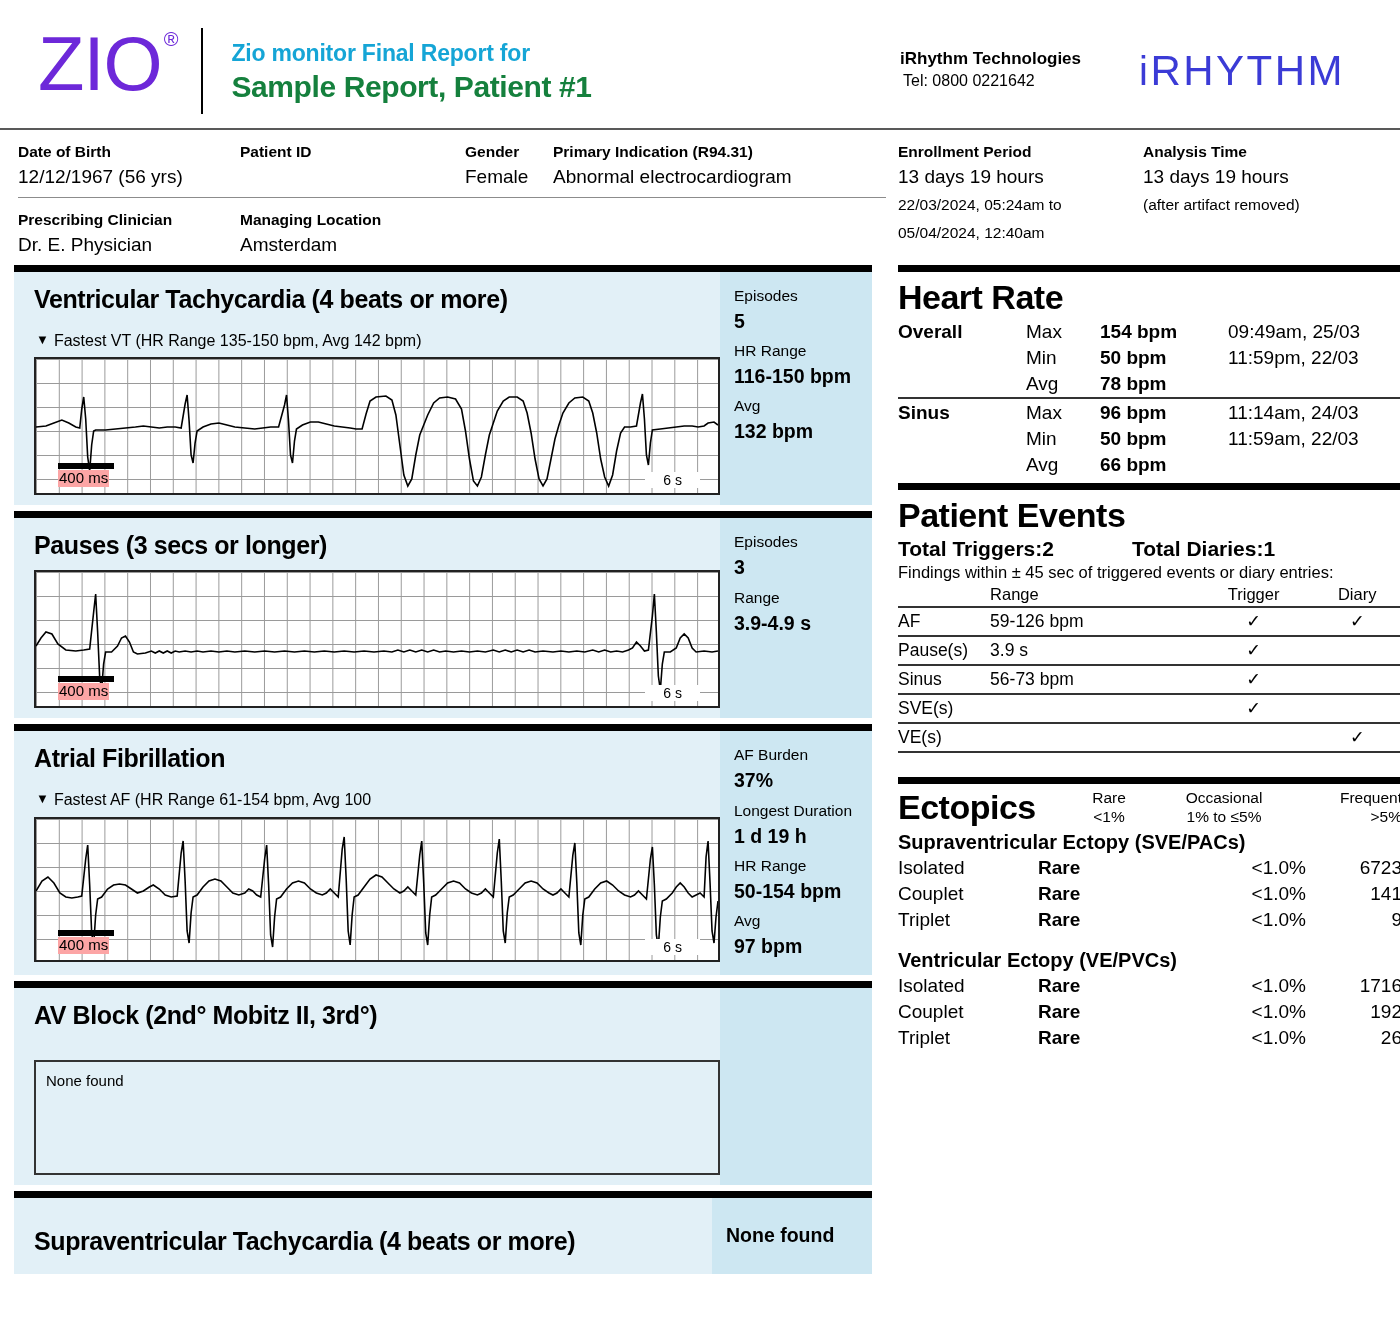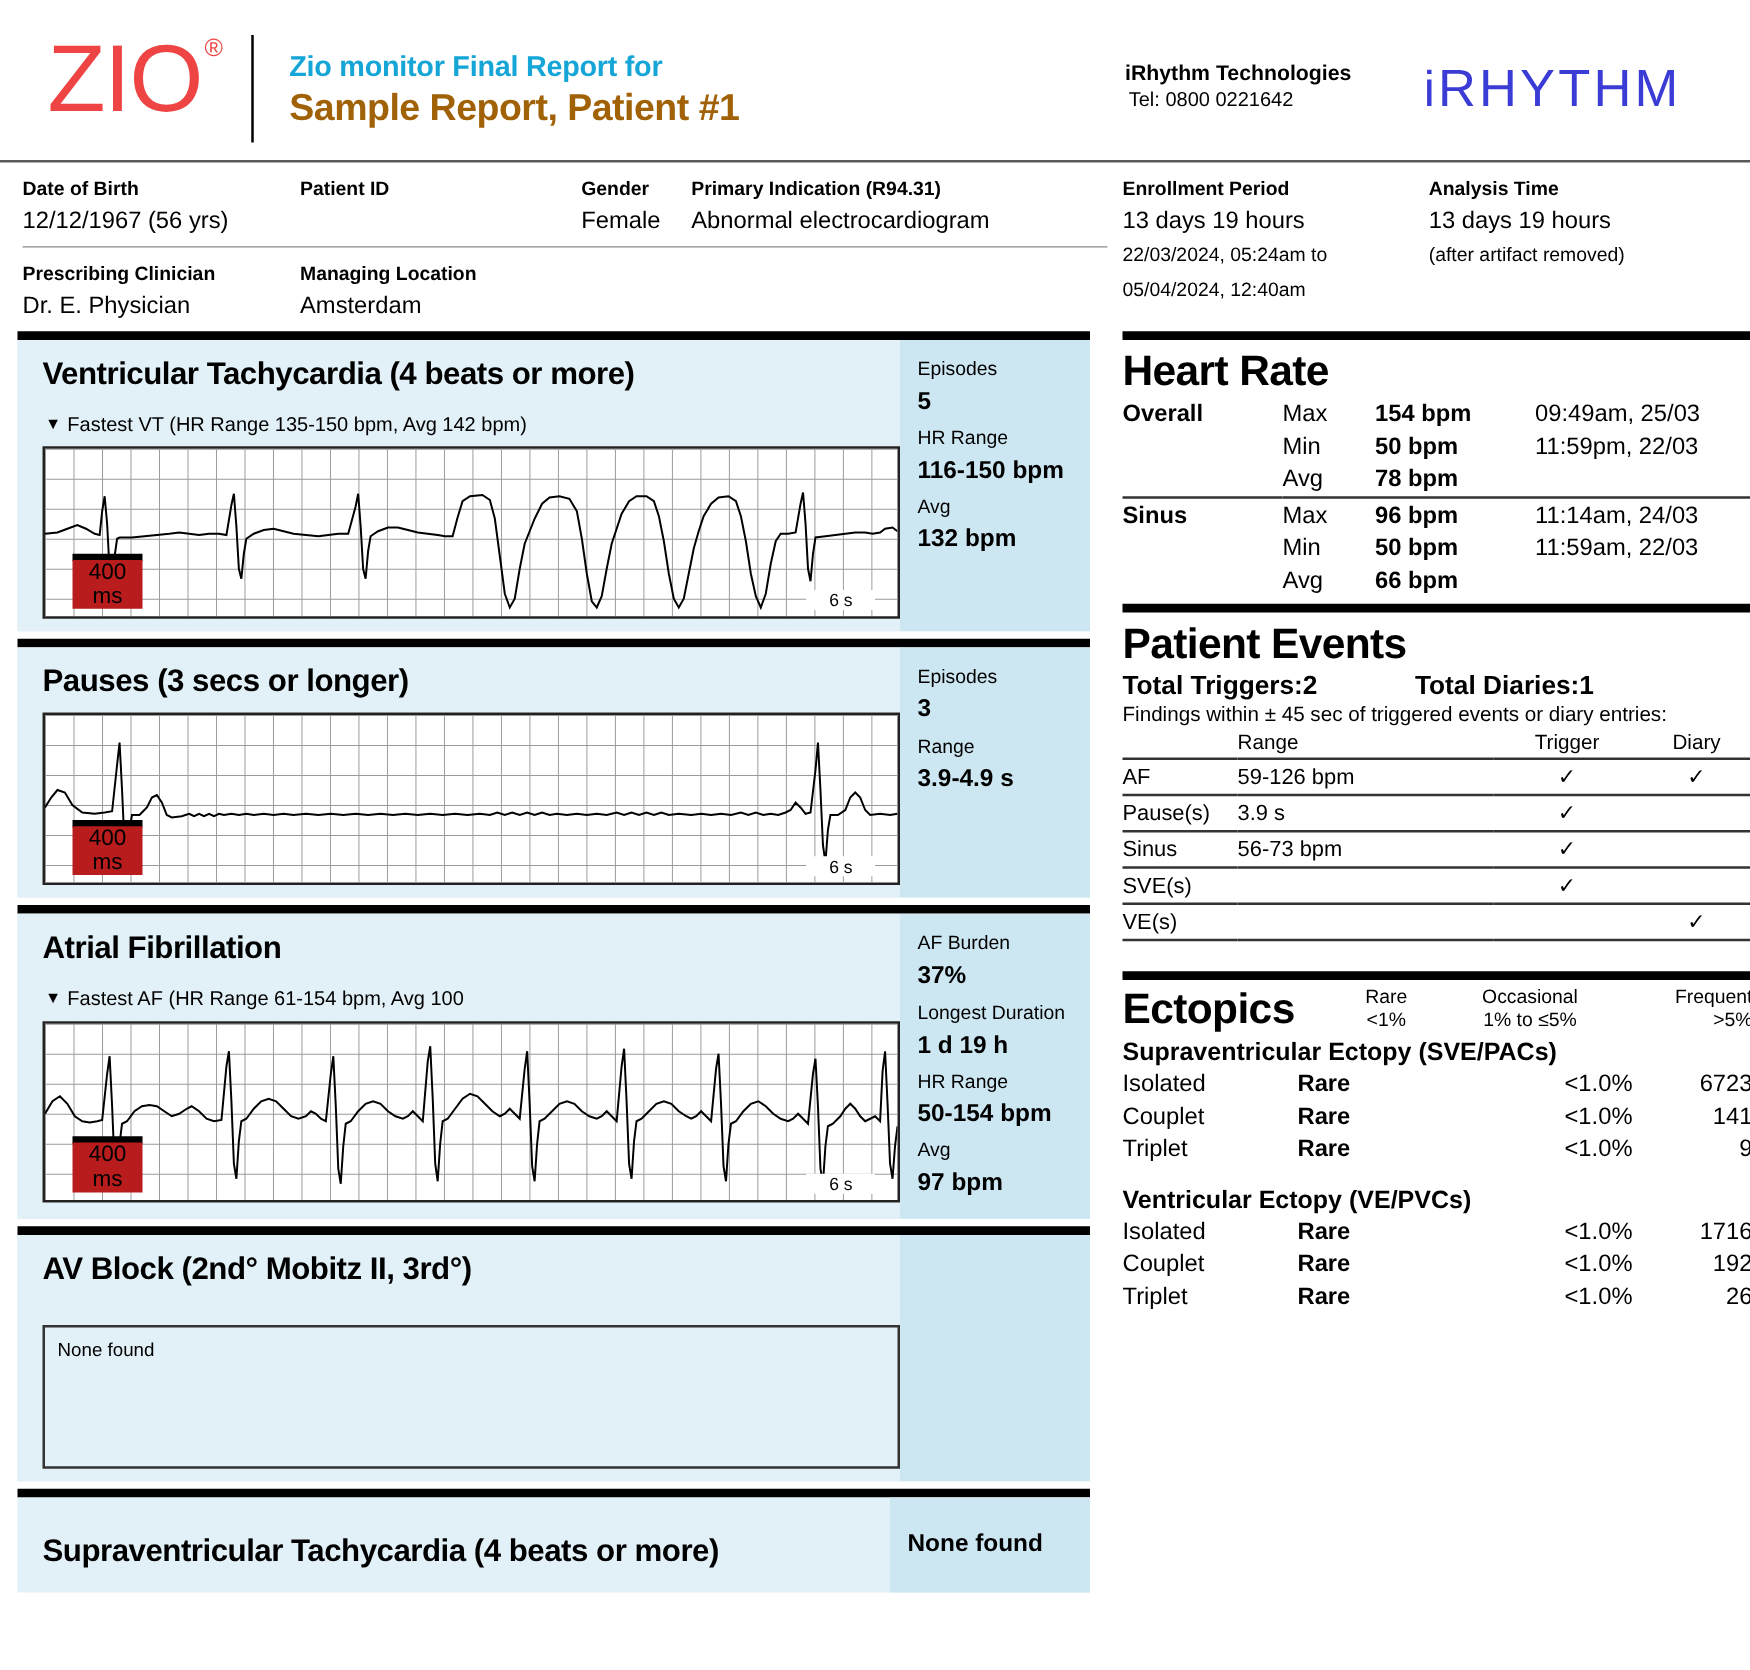--- a/index.html
+++ b/index.html
@@ -15,31 +15,31 @@
     background: #fff;
     overflow: hidden;
   }
 
   
   .header { display: flex; height: 128px; padding: 14px 0 0 0; }
   .hdr-left { width: 886px; display: flex; align-items: flex-start; padding-left: 38px; }
   .zio-logo {
     font-family: "Liberation Sans", sans-serif;
     font-size: 76px; font-weight: 400; letter-spacing: -1px;
-    color: #ef4444; line-height: 1; position: relative; top: 12px;
+    color: #6d28d9; line-height: 1; position: relative; top: 12px;
   }
   .zio-reg { font-size: 20px; vertical-align: super; position: relative; top: -18px; left: 2px; }
   .hdr-divider { width: 2px; background: #000; height: 86px; margin: 14px 28px 0 26px; }
   .hdr-titles { padding-top: 26px; }
   .hdr-sub {
     font-size: 23px; font-weight: bold; color: #15a5d6;
     letter-spacing: -0.2px; line-height: 1.15; margin-bottom: 4px;
   }
   .hdr-title {
-    font-size: 30px; font-weight: bold; color: #a16207;
+    font-size: 30px; font-weight: bold; color: #15803d;
     letter-spacing: -0.4px; line-height: 1.15;
   }
   .hdr-right { flex: 1; display: flex; align-items: flex-start; padding-top: 34px; gap: 36px; }
   .irt-block { padding-left: 14px; }
   .irt-name { font-size: 17px; font-weight: bold; line-height: 1.3; }
   .irt-tel { font-size: 16px; line-height: 1.4; padding-left: 3px; }
   .irhythm-logo {
     font-size: 42px; color: #3b3bd6; letter-spacing: 2.5px;
     font-weight: 400; line-height: 1; padding-left: 22px; position: relative; top: 2px;
   }
@@ -87,21 +87,21 @@
     background-image:
       linear-gradient(to right, #9a9a9a 1px, transparent 1px),
       linear-gradient(to bottom, #9a9a9a 1px, transparent 1px);
     background-size: 22.8px 24px;
   }
   .ecg-svg { position: absolute; inset: 0; width: 100%; height: 100%; }
   .calib {
     position: absolute; left: 22px; bottom: 6px; width: 56px;
   }
   .calib-bar { height: 6px; background: #000; width: 56px; }
-  .calib-lbl { font-size: 18px; background: #b91c1c; display: inline-block;
+  .calib-lbl { font-size: 15px; background: #fca5a5; display: inline-block;
                padding: 0 1px; margin-top: -1px; line-height: 1.1; text-align: center; }
   .sec-lbl { position: absolute; right: 18px; bottom: 5px; font-size: 14px;
              background: #fff; padding: 0 18px; }
 
   .nonefound-box {
     border: 2px solid #333; background: #e2f0f7;
     width: 686px; height: 115px; padding: 10px 0 0 10px;
     font-size: 15px; margin-top: 30px;
   }
 

